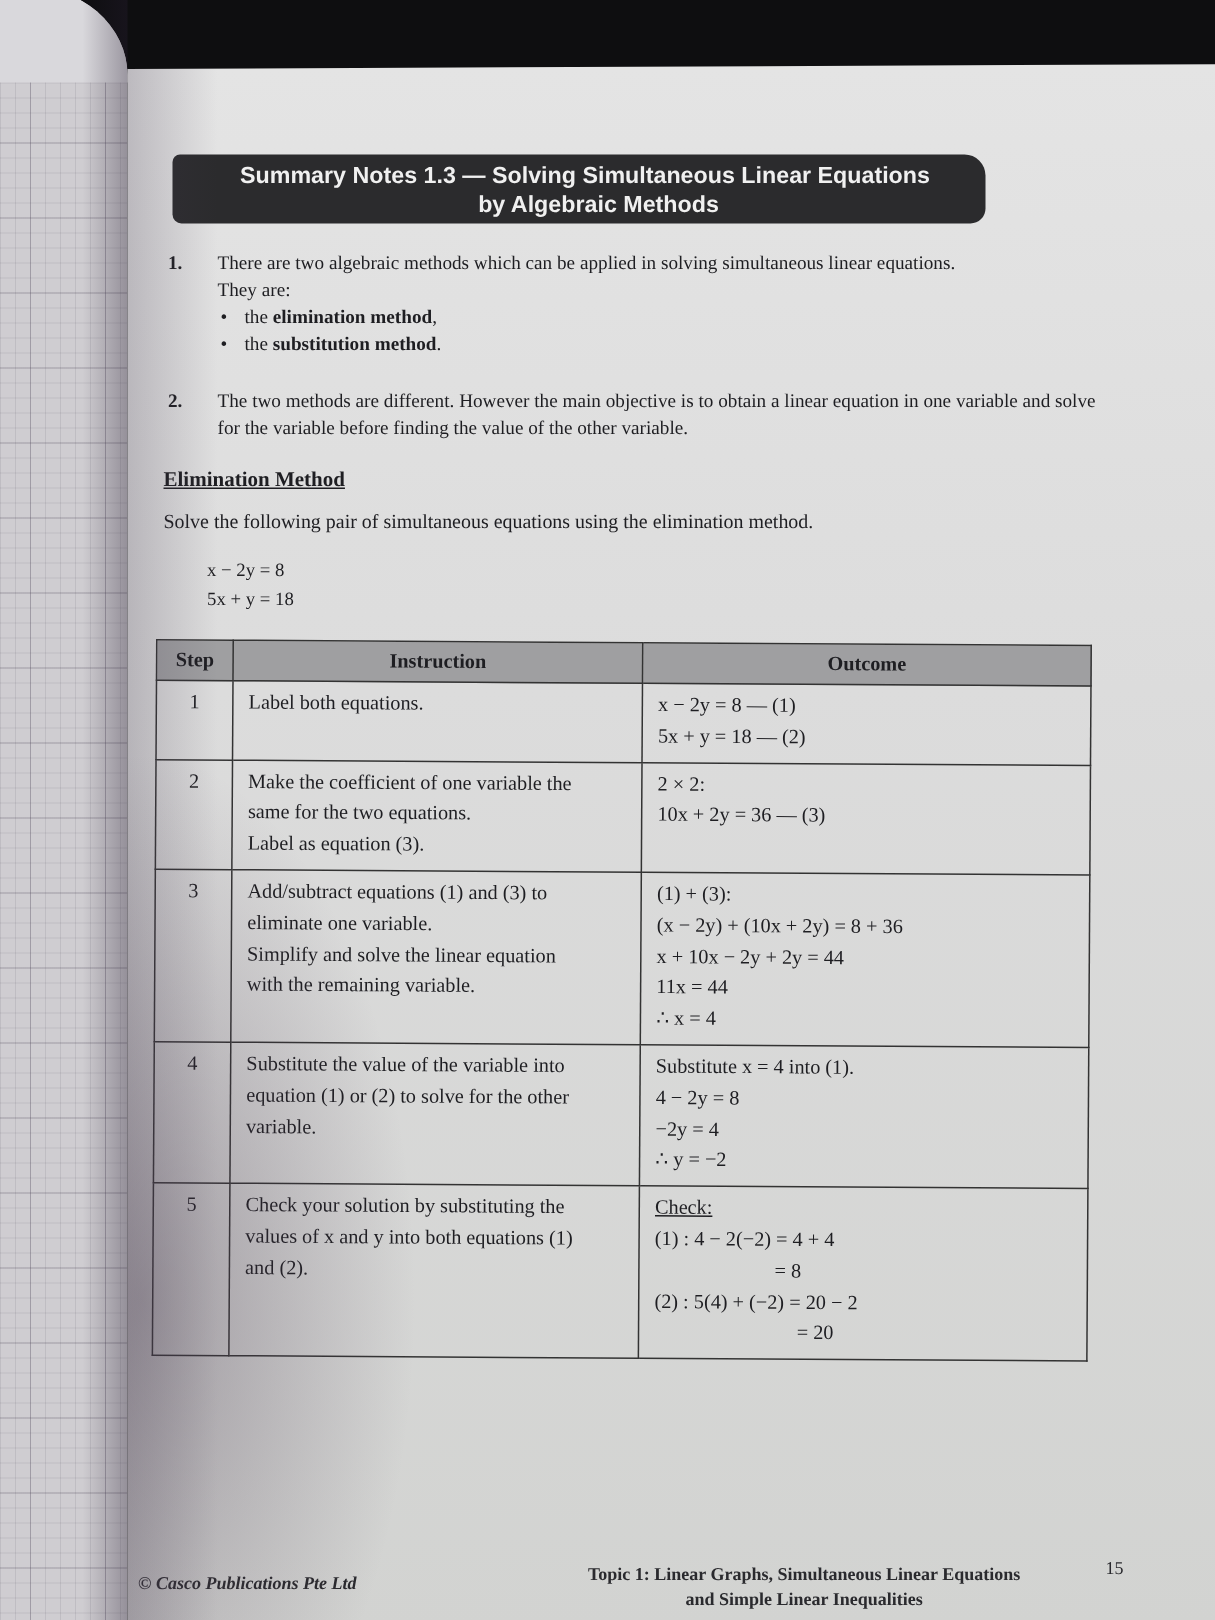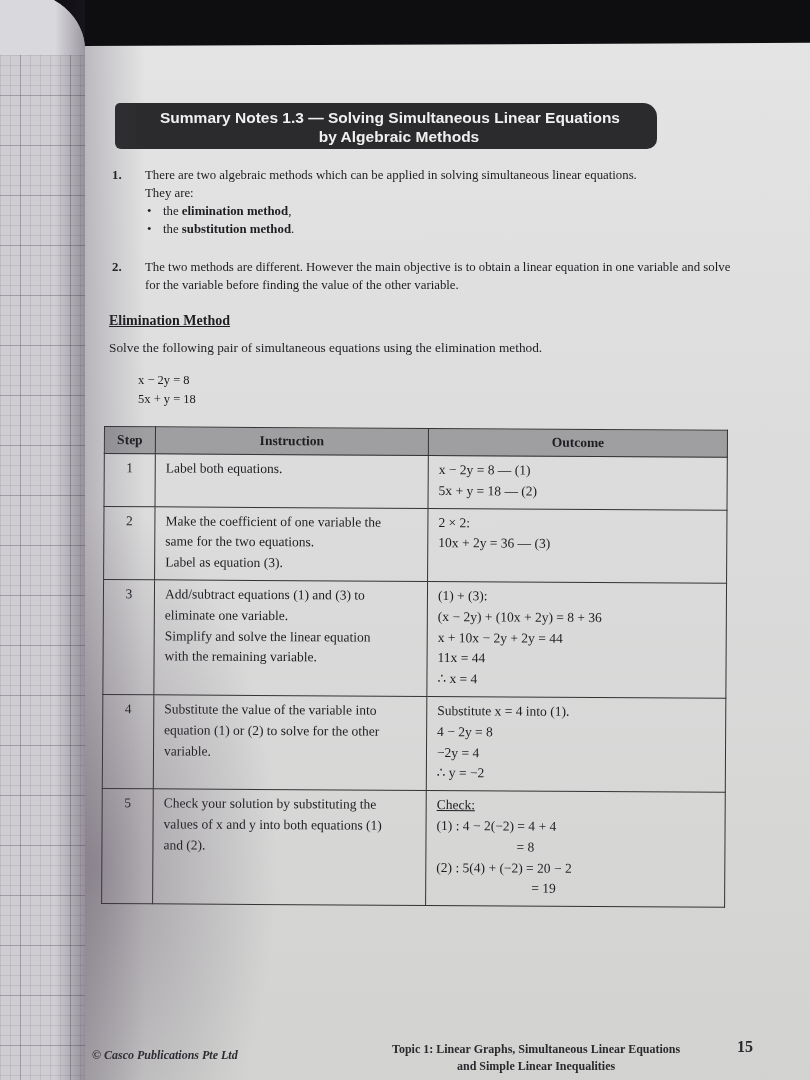--- a/index.html
+++ b/index.html
@@ -86,21 +86,21 @@
   .indent1 { padding-left: 80px; display: inline-block; }
   .indent2 { padding-left: 95px; display: inline-block; }
 
   .footer-left {
     position: absolute; left: 92px; top: 1048px; font-size: 12px; font-style: italic; font-weight: bold; color: #2a2a2e;
   }
   .footer-topic {
     position: absolute; left: 392px; top: 1041px; font-size: 12px; font-weight: bold; line-height: 17px;
     text-align: center; color: #2a2a2e;
   }
-  .page-num { position: absolute; left: 737px; top: 1038px; font-size: 16px; font-weight: bold; color: #2a2a2e; }
+  .page-num { position: absolute; left: 737px; top: 1038px; font-size: 12px; font-weight: normal; color: #2a2a2e; }
 </style>
 </head>
 <body>
 
 <div class="left-page">
     <div class="top-blank"></div>
   </div>
 <div class="page"></div>
 
 <div class="content">
@@ -200,21 +200,21 @@
         <td class="instr">
           <div>Check your solution by substituting the</div>
           <div>values of x and y into both equations (1)</div>
           <div>and (2).</div>
         </td>
         <td>
           <div class="u">Check:</div>
           <div>(1) : 4 − 2(−2) = 4 + 4</div>
           <div><span class="indent1">= 8</span></div>
           <div>(2) : 5(4) + (−2) = 20 − 2</div>
-          <div><span class="indent2">= 19</span></div>
+          <div><span class="indent2">= 20</span></div>
         </td>
       </tr>
     </tbody>
   </table>
 
   <div class="footer-left">© Casco Publications Pte Ltd</div>
   <div class="footer-topic">
     <div>Topic 1: Linear Graphs, Simultaneous Linear Equations</div>
     <div>and Simple Linear Inequalities</div>
   </div>

